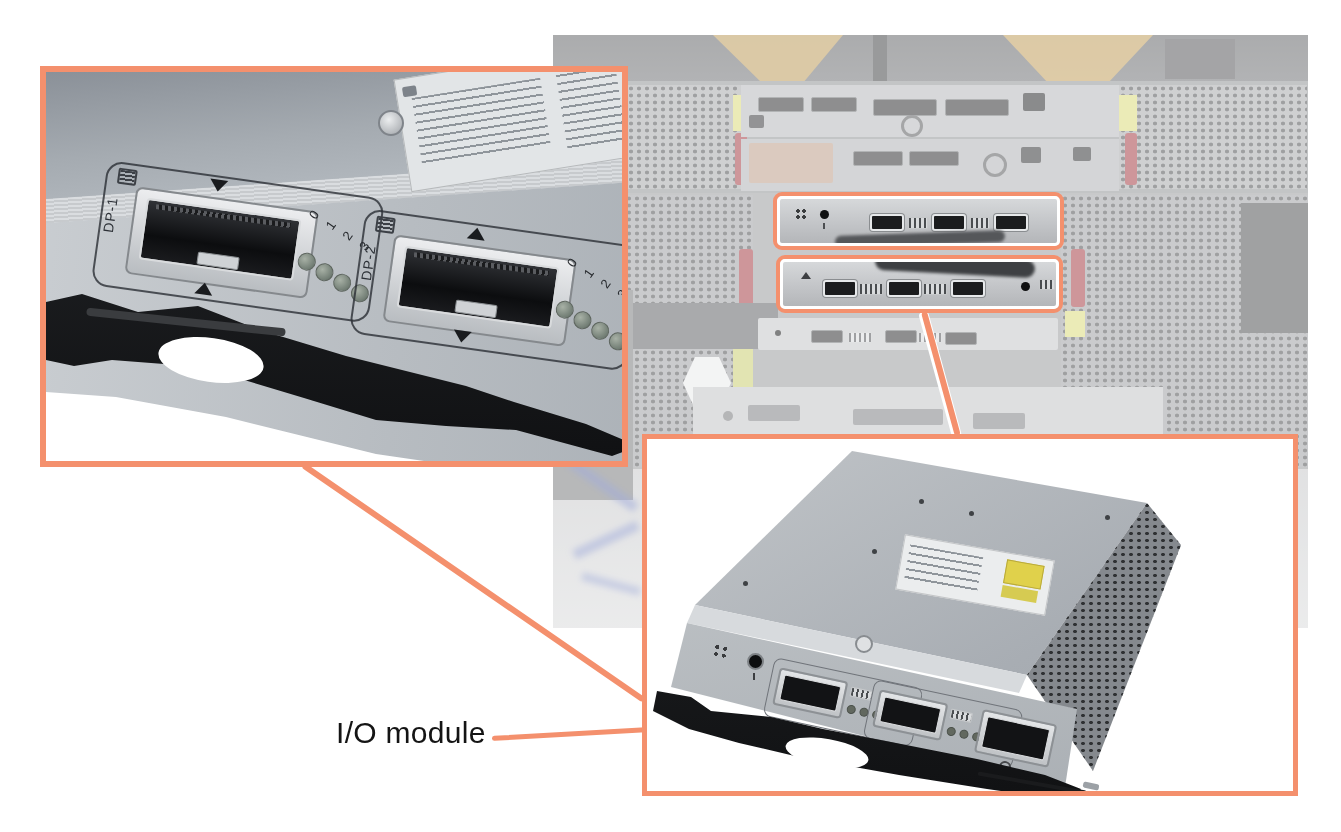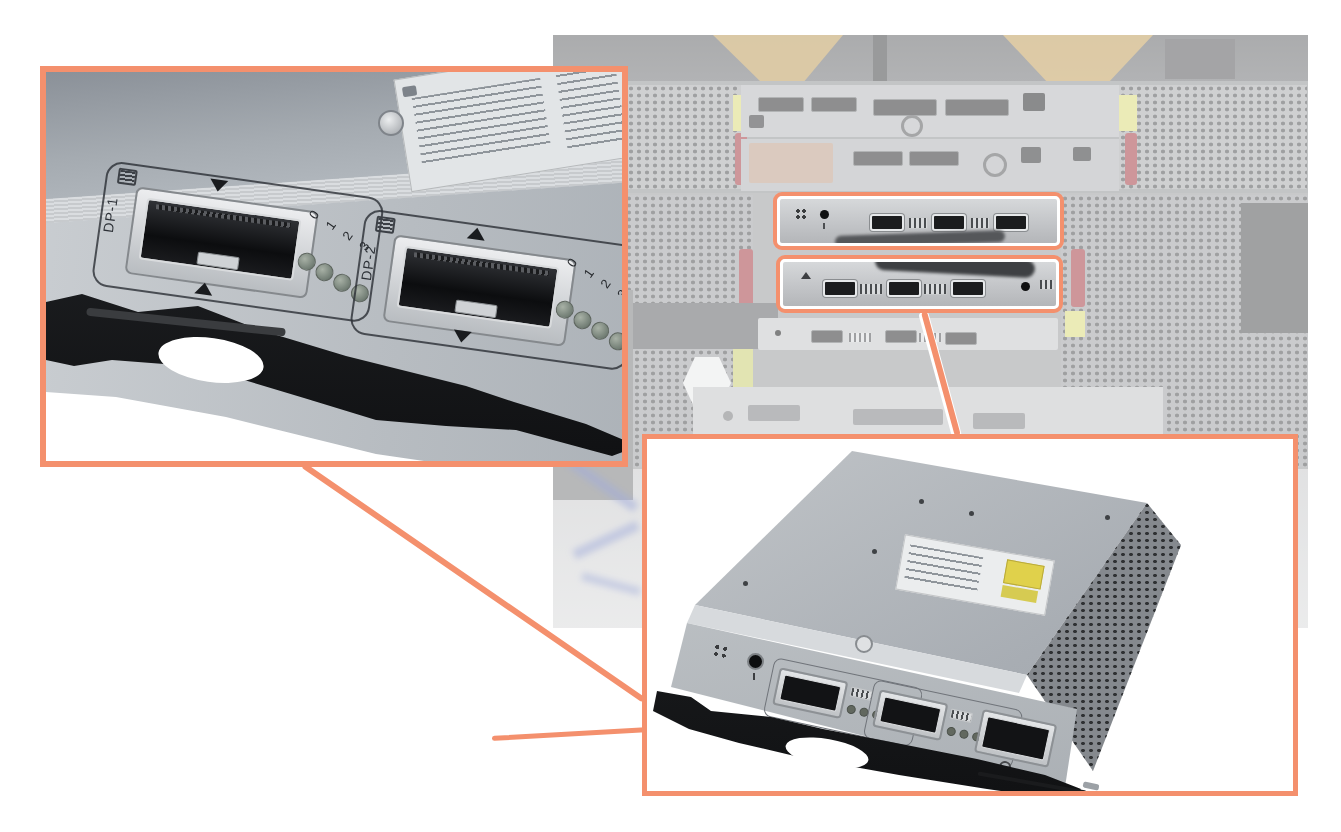--- a/index.html
+++ b/index.html
@@ -283,14 +283,15 @@
       </div>
     <div class="abs" style="left:352px;top:322px;width:8px;height:8px;border:2px solid #46484b;border-radius:50%;transform:rotate(12deg);"></div>
 
     <div class="abs" style="left:0;top:0;width:646px;height:352px;background:linear-gradient(180deg,#222426,#111214);
          clip-path:polygon(10px 252px,44px 258px,64px 272px,124px 278px,176px 290px,244px 303px,330px 320px,398px 336px,434px 350px,424px 362px,340px 350px,252px 336px,152px 318px,92px 304px,42px 290px,6px 272px);"></div>
     <div class="abs" style="left:138px;top:300px;width:84px;height:28px;background:#fff;border-radius:50%;transform:rotate(10deg);"></div>
     <div class="abs" style="left:330px;top:342px;width:110px;height:4px;background:#1a1b1d;transform:rotate(10deg);border-radius:2px;"></div>
     <div class="abs" style="left:436px;top:344px;width:16px;height:6px;background:#9ca1a6;transform:rotate(12deg);border-radius:2px;"></div>
   </div>
 
+  <div id="figure-caption">I/O module</div>
 
 </div>
 
 </body></html>

